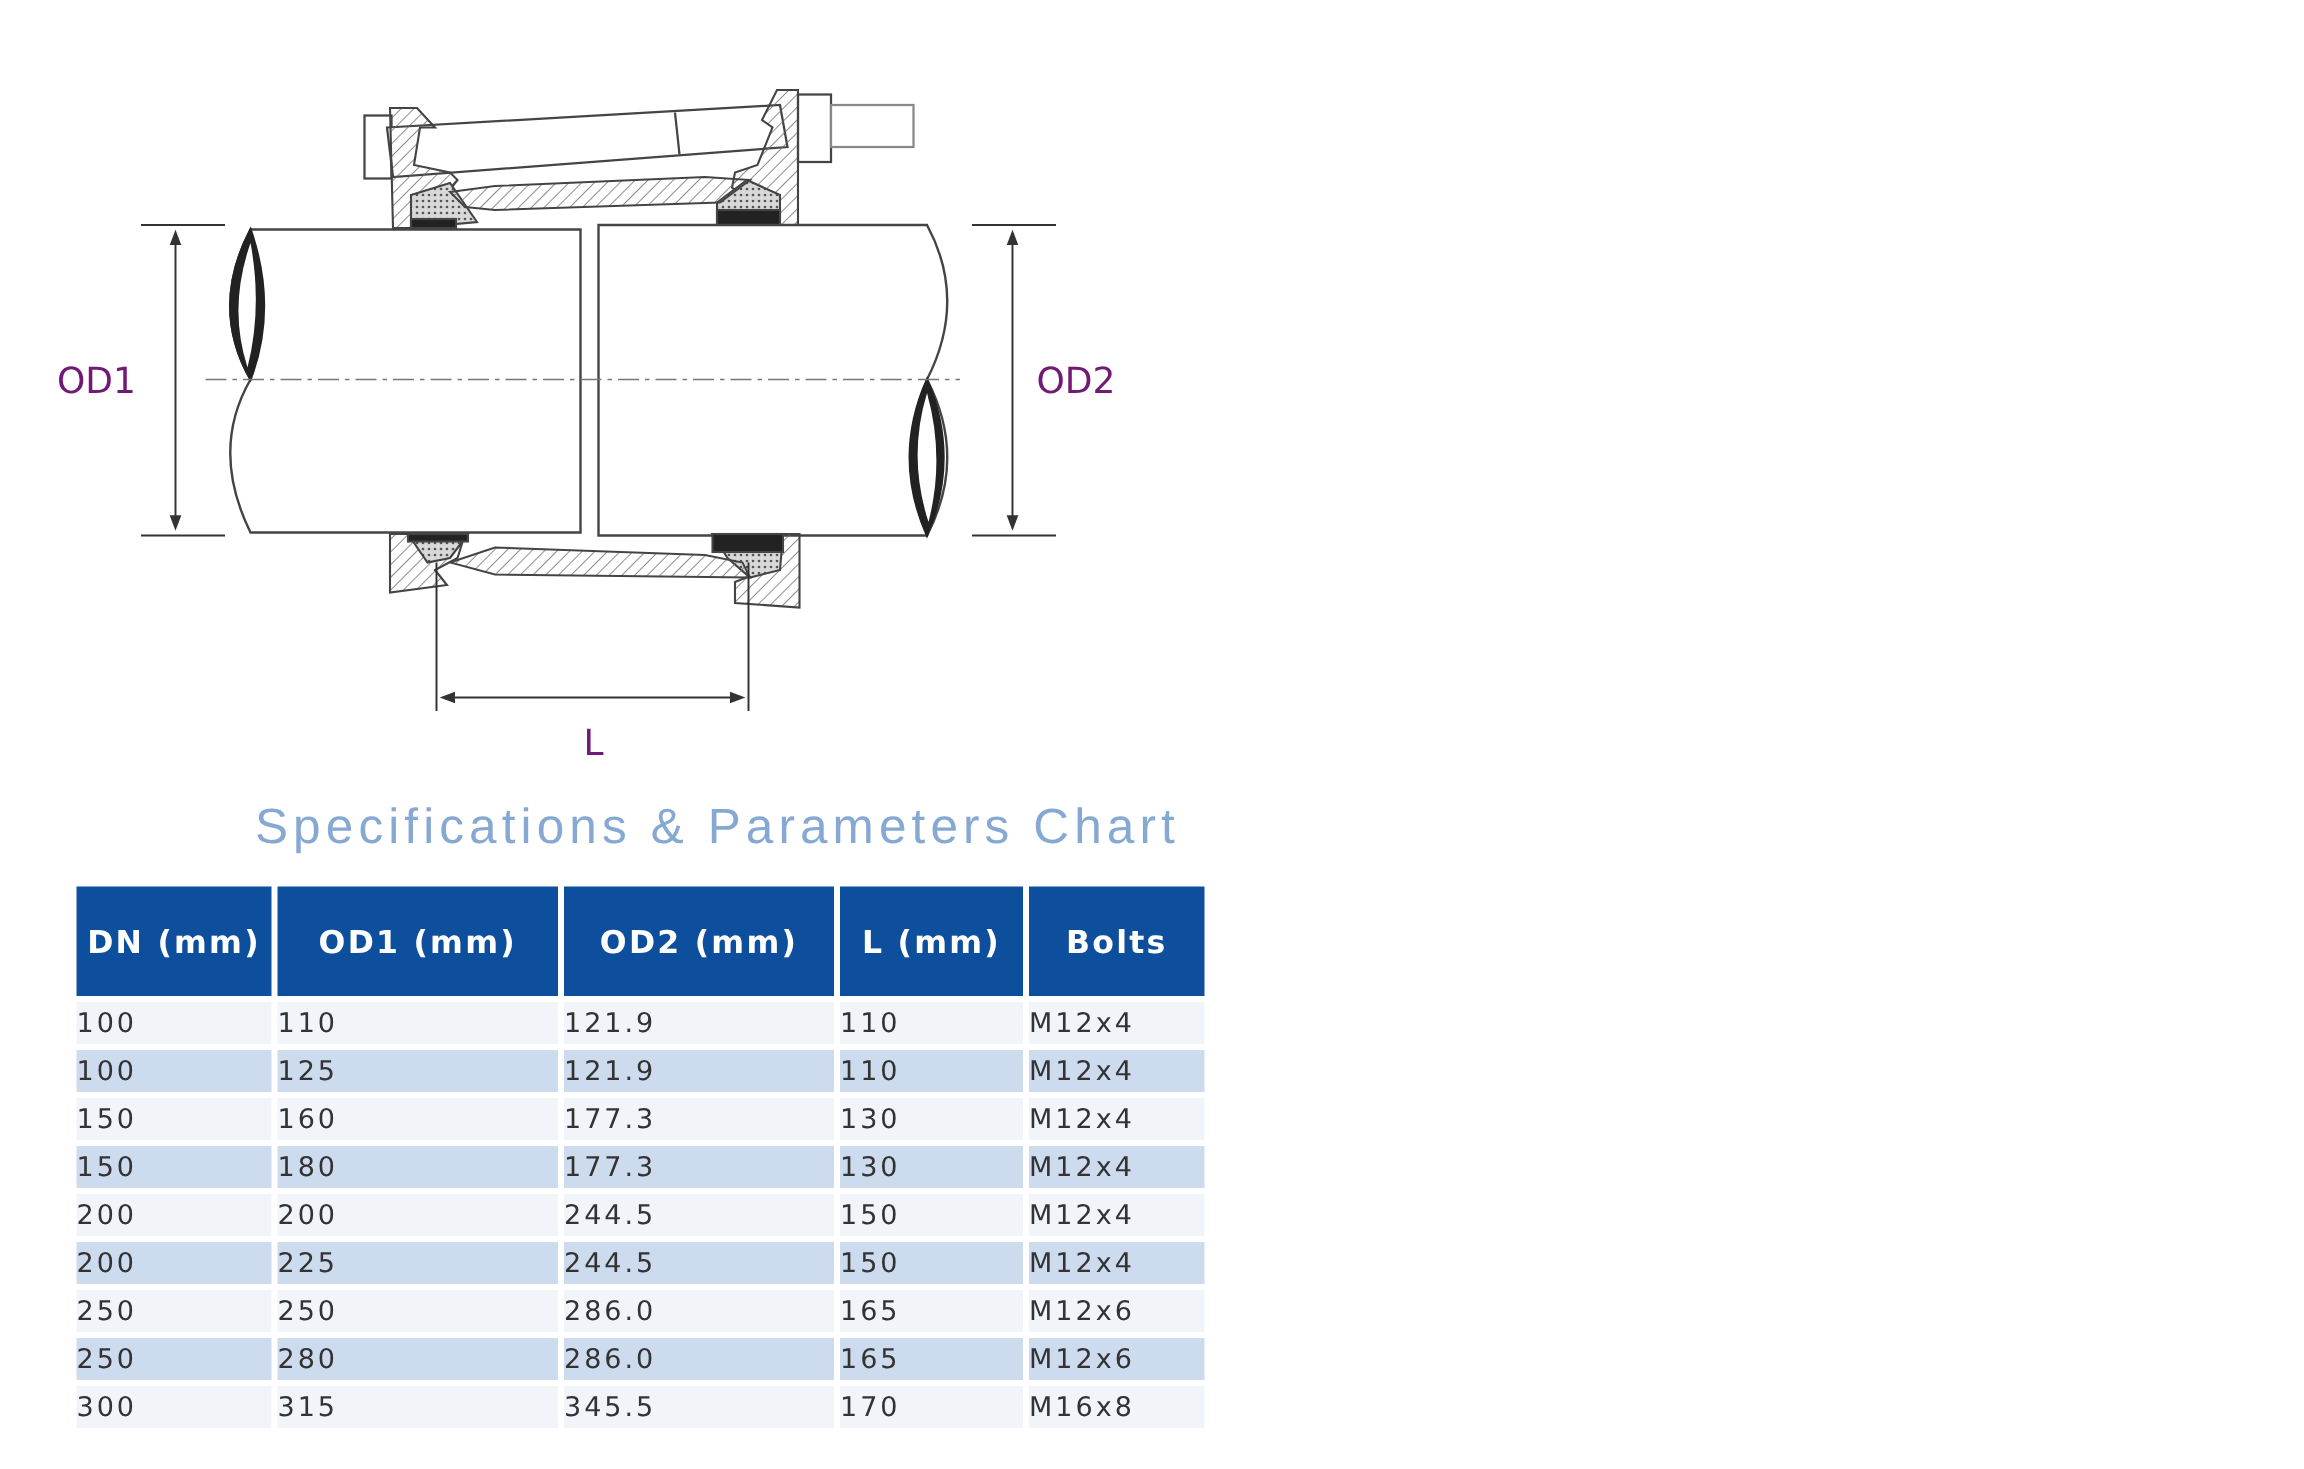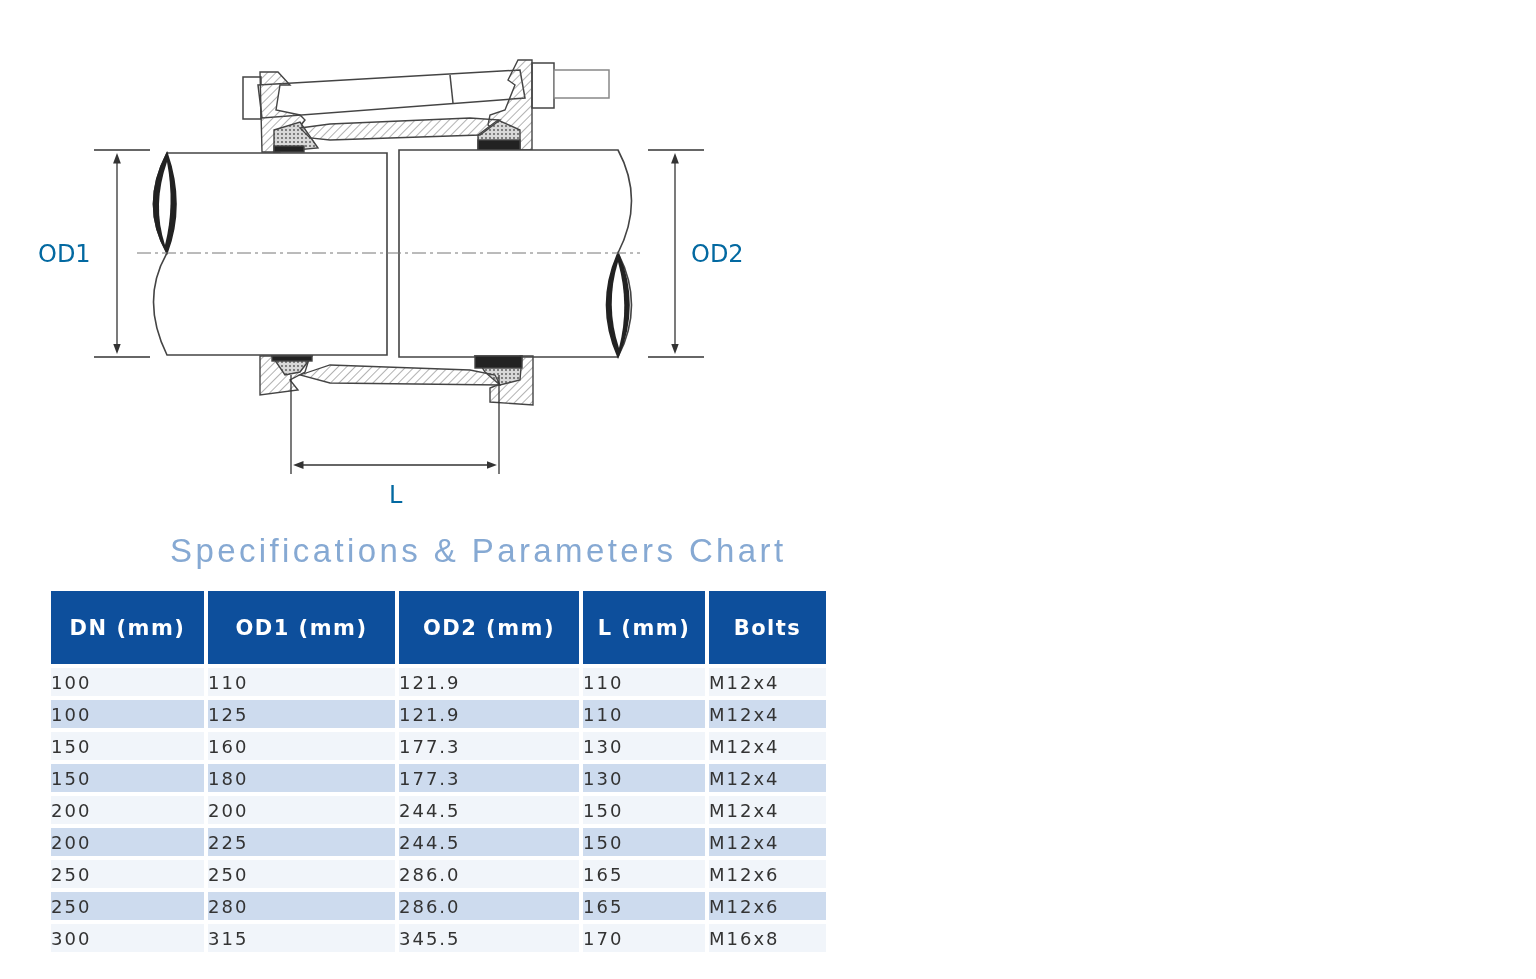--- a/index.html
+++ b/index.html
@@ -1,18 +1,18 @@
 <!DOCTYPE html>
 <html><head>
 <meta charset="utf-8">
 <style>
   html,body{margin:0;padding:0;background:#ffffff;}
   body{width:1536px;height:979px;position:relative;overflow:hidden;font-family:"DejaVu Sans",sans-serif;}
   #diagram{position:absolute;left:0;top:0;width:840px;height:520px;}
-  .dim-label{position:absolute;font-family:"DejaVu Sans",sans-serif;font-size:24px;color:#0369a1;}
+  .dim-label{position:absolute;font-family:"DejaVu Sans",sans-serif;font-size:24px;color:#701a75;}
   #title{position:absolute;left:170px;top:532px;font-family:"Liberation Sans",sans-serif;font-weight:normal;font-size:33px;letter-spacing:3.4px;color:#86a9d3;white-space:nowrap;}
   #spec-table{position:absolute;left:47px;top:587px;border-collapse:separate;border-spacing:4px 4px;}
   #spec-table th{background:#0d4f9c;color:#ffffff;font-family:"DejaVu Sans",sans-serif;font-weight:bold;font-size:21px;letter-spacing:1.5px;height:73px;padding:0;text-align:center;}
   #spec-table td{font-family:"DejaVu Sans",sans-serif;font-size:18px;letter-spacing:2px;color:#333;height:28px;padding:0;text-align:left;}
   #spec-table tr.odd td{background:#f1f5fa;}
   #spec-table tr.even td{background:#cddbee;}
 </style>
 </head>
 <body>
 
@@ -99,21 +99,21 @@
   <div class="dim-label" style="left:38px;top:240px;">OD1</div>
   <div class="dim-label" style="left:691px;top:240px;">OD2</div>
   <div class="dim-label" style="left:389px;top:481px;">L</div>
 </div>
 
 <div id="title">Specifications &amp; Parameters Chart</div>
 
 <table id="spec-table">
   <thead>
     <tr>
-      <th style="width:153px">DN (mm)</th>
+      <th style="width:130px">DN (mm)</th>
       <th style="width:187px">OD1 (mm)</th>
       <th style="width:180px">OD2 (mm)</th>
       <th style="width:122px">L (mm)</th>
       <th style="width:117px">Bolts</th>
     </tr>
   </thead>
   <tbody>
     <tr class="odd">
       <td>100</td>
       <td>110</td>

